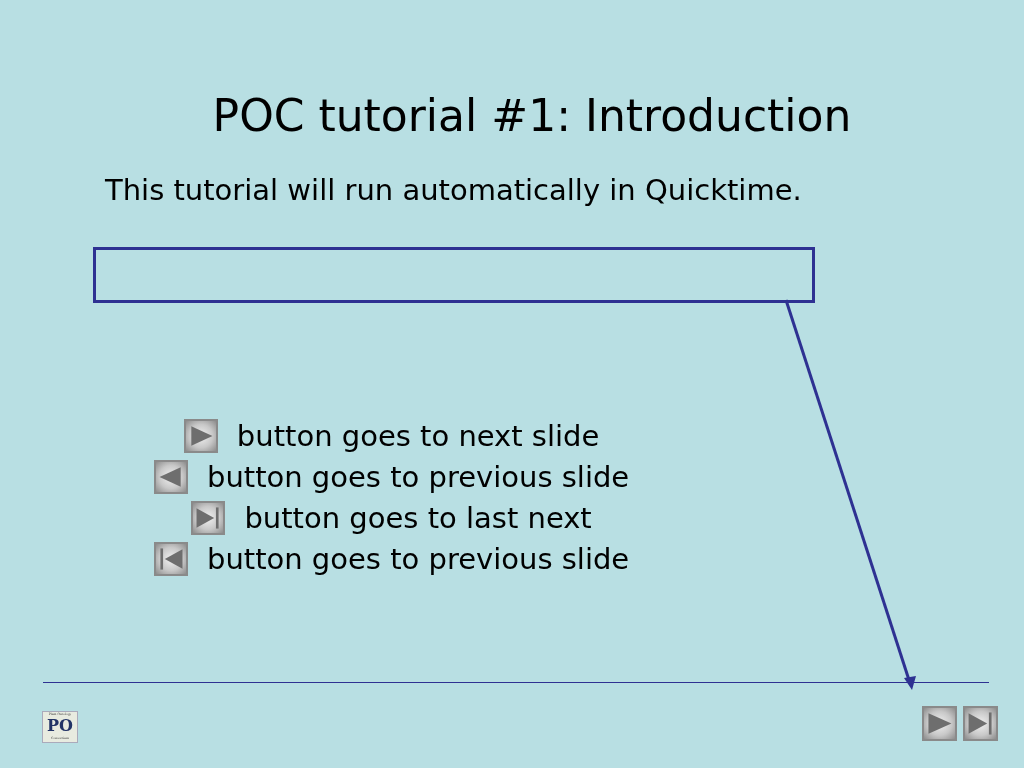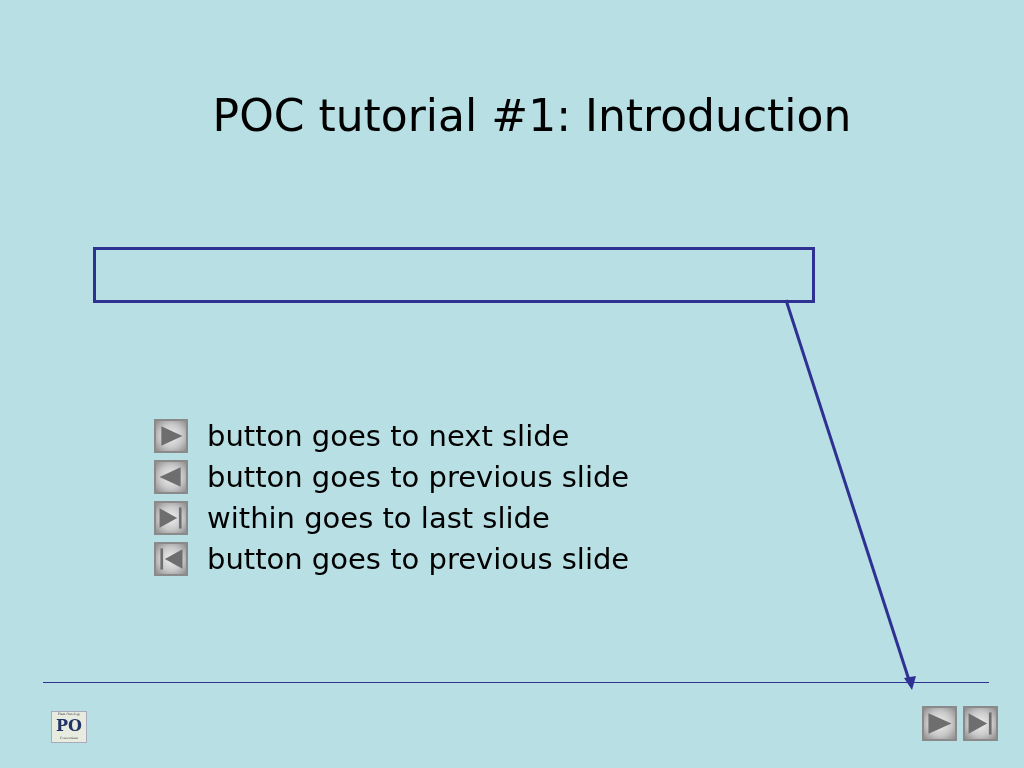--- a/index.html
+++ b/index.html
@@ -17,48 +17,49 @@
     position:absolute; left:105px; top:170px; width:880px;
     font-size:29px; line-height:41px;
   }
   .intro div { white-space:nowrap; }
   .highlight-box {
     position:absolute; left:93px; top:247px; width:716px; height:50px;
     border:3px solid #2e3192; box-sizing:content-box;
   }
   svg.arrow { position:absolute; left:0; top:0; width:1024px; height:768px; pointer-events:none; }
   .legend { position:absolute; left:154px; top:415px; }
-  .legend-row { display:flex; align-items:center; height:41px; }
+  .legend-row { display:flex; align-items:center; height:41px;justify-content:center; }
   .legend-row .label { font-size:29px; margin-left:19px; white-space:nowrap; }
   .btn {
     width:34px; height:34px; box-sizing:border-box;
     background:radial-gradient(circle at 50% 50%, #f0f0f0 0%, #c8c8c8 55%, #8c8c8c 100%);
     border:2px solid #8a8a8a;
     position:relative; display:inline-block;
   }
   .btn svg { position:absolute; left:0; top:0; width:100%; height:100%; }
   .rule {
     position:absolute; left:43px; top:682px; width:946px; height:1px; background:#2e3192;
   }
   .logo {
-    position:absolute; left:51px; top:711px; width:36px; height:32px;
+    position:absolute; left:42px; top:711px; width:36px; height:32px;
     background:#e8ebe0; border:1px solid #aab; box-sizing:border-box;
     text-align:center; font-family:"DejaVu Serif", serif;
   }
   .logo .top, .logo .bottom { font-size:3px; line-height:4px; color:#333; display:block; }
   .logo .mid { font-size:16px; line-height:20px; color:#223366; font-weight:bold; display:block; }
   .nav { position:absolute; top:706px; display:flex; gap:6px; left:922px; }
   .nav .btn { width:35px; height:35px; }
 </style>
 </head>
 <body>
 
 <div class="title">POC tutorial #1: Introduction</div>
 
 <div class="intro">
+  <div>This tutorial will run automatically in Quicktime.</div>
 </div>
 
 <div class="highlight-box"></div>
 
 <svg class="arrow" viewBox="0 0 1024 768">
   <line x1="786" y1="300" x2="909" y2="680" stroke="#2e3192" stroke-width="3"></line>
   <polygon points="904,678 916,676 912,690" fill="#2e3192"></polygon>
 </svg>
 
 <div class="legend">
@@ -78,21 +79,21 @@
     </span>
     <span class="label">button goes to previous slide</span>
   </div>
   <div class="legend-row">
     <span class="btn">
       <svg viewBox="0 0 34 34">
           <polygon points="4,6 24,17 4,28" fill="#6e6e6e"></polygon>
           <rect x="26" y="5" width="3" height="24" fill="#6e6e6e"></rect>
         </svg>
     </span>
-    <span class="label">within goes to last slide</span>
+    <span class="label">button goes to last next</span>
   </div>
   <div class="legend-row">
     <span class="btn">
       <svg viewBox="0 0 34 34">
           <rect x="5" y="5" width="3" height="24" fill="#6e6e6e"></rect>
           <polygon points="30,6 10,17 30,28" fill="#6e6e6e"></polygon>
         </svg>
     </span>
     <span class="label">button goes to previous slide</span>
   </div>

